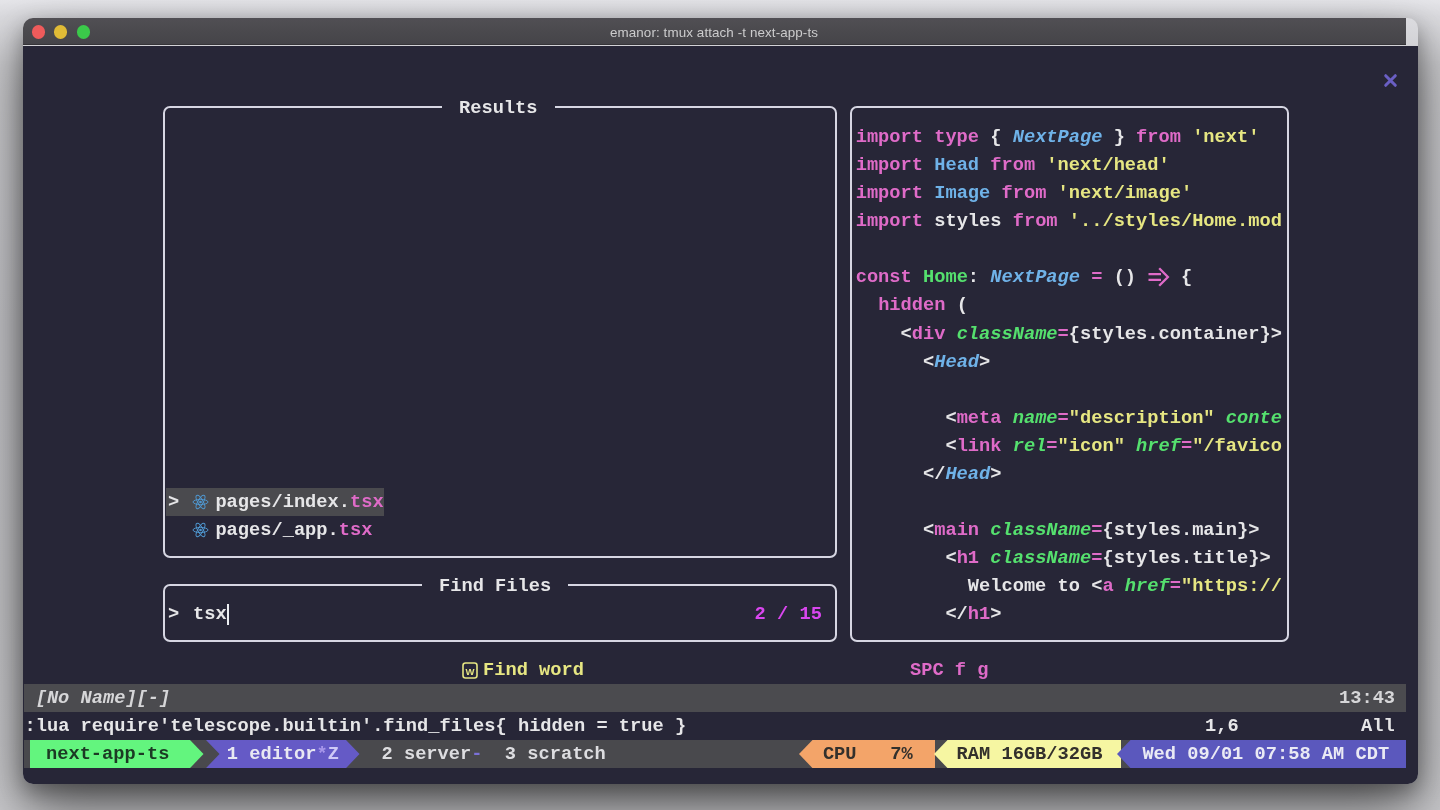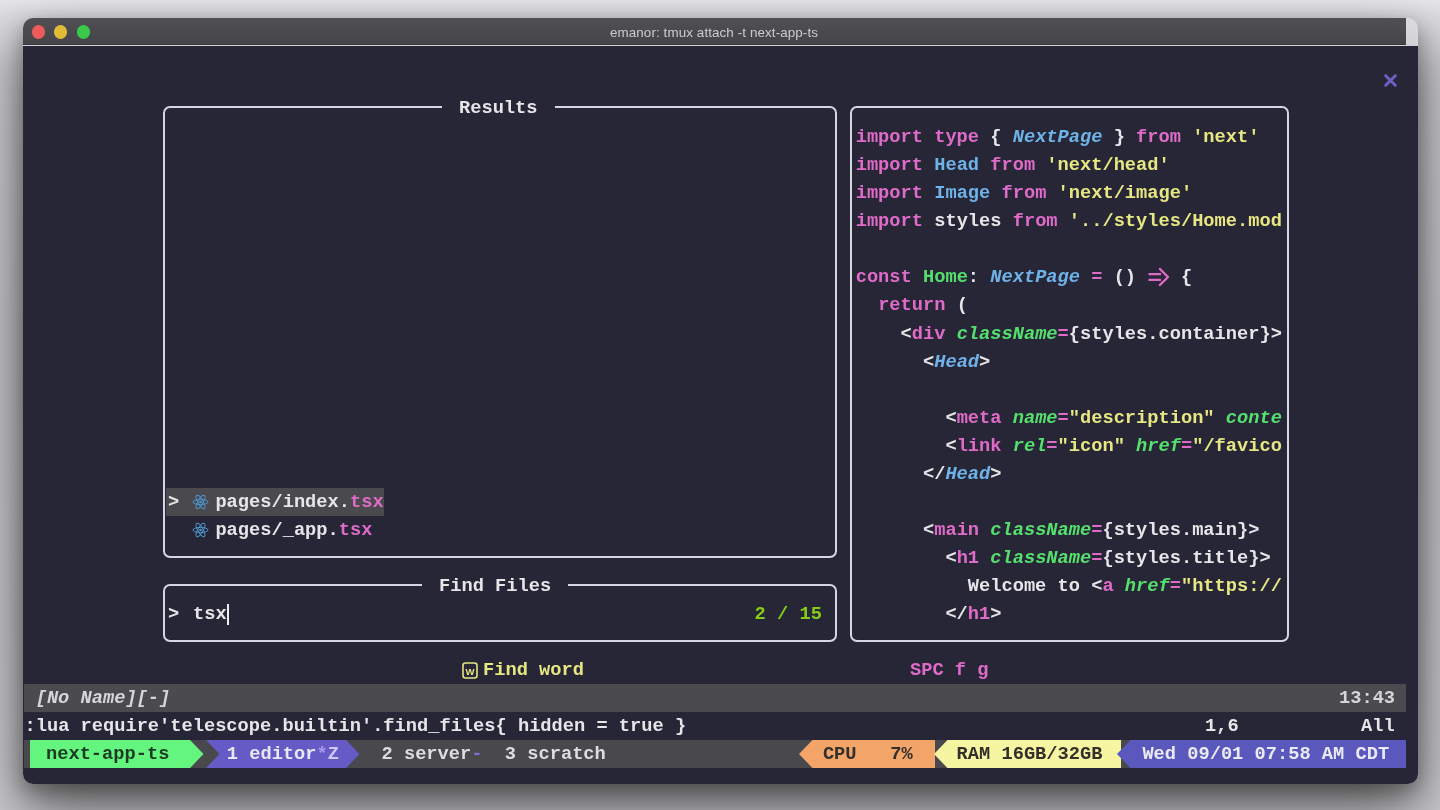--- a/index.html
+++ b/index.html
@@ -30,21 +30,21 @@
     position:absolute; left:0; top:28.5px; right:0; bottom:0;
     background:#272637;
   }
   .m { position:absolute; font:700 18.7px/28px "Liberation Mono", monospace; color:#e6e6e8; white-space:pre; }
   .pk { color:#df6bc8; }
   .bl { color:#6fb2e8; }
   .bli { color:#6fb2e8; font-style:italic;margin-top:43px; }
   .gr { color:#55e06e; }
   .gi { color:#55e06e; font-style:italic; }
   .yl { color:#e6e682; }
-  .dim { color:#84cc16; }
+  .dim { color:#d946ef; }
   .fa { display:inline-block; width:22.45px; height:28px; vertical-align:top; }
   .tbox { position:absolute; border:2px solid #d6d6e2; border-radius:7px; }
   .btitle { background:#272637; padding:0 17px; }
   .selbar { position:absolute; background:#4a4a4e; }
   .cursor { position:absolute; background:#eceef2; }
   .statusline { position:absolute; background:#4b4b4f; }
   .tmuxbar { position:absolute; background:#49494d; }
   .seg { position:absolute; }
 </style>
 </head>
@@ -95,21 +95,21 @@
 
     <div class="tbox" style="left:827.5px; top:59.5px; width:439px; height:536.3px;"></div>
 
     <div class="m" style="left:833.2px; top:77px;"><span class="pk">import type</span> { <span class="bli">NextPage</span> } <span class="pk">from</span> <span class="yl">'next'</span></div>
     <div class="m" style="left:833.2px; top:105.1px;"><span class="pk">import</span> <span class="bl">Head</span> <span class="pk">from</span> <span class="yl">'next/head'</span></div>
     <div class="m" style="left:833.2px; top:133.2px;"><span class="pk">import</span> <span class="bl">Image</span> <span class="pk">from</span> <span class="yl">'next/image'</span></div>
     <div class="m" style="left:833.2px; top:161.2px;"><span class="pk">import</span> styles <span class="pk">from</span> <span class="yl">'../styles/Home.mod</span></div>
     <div class="m" style="left:833.2px; top:217.3px;"><span class="pk">const</span> <span class="gr">Home</span>: <span class="bli">NextPage</span> <span class="pk">=</span> () <span class="fa"><svg width="22.4" height="28" viewBox="0 0 22.4 28">
             <path d="M1.5 11.2 H14 M1.5 16.8 H14 M12.2 5.2 L20.9 14 L12.2 22.8" fill="none" stroke="#df6bc8" stroke-width="2.3"></path>
           </svg></span> {</div>
-    <div class="m" style="left:833.2px; top:245.4px;">  <span class="pk">return</span> (</div>
+    <div class="m" style="left:833.2px; top:245.4px;">  <span class="pk">hidden</span> (</div>
     <div class="m" style="left:833.2px; top:273.5px;">    &lt;<span class="pk">div</span> <span class="gi">className</span><span class="pk">=</span>{styles.container}&gt;</div>
     <div class="m" style="left:833.2px; top:301.6px;">      &lt;<span class="bli">Head</span>&gt;</div>
     <div class="m" style="left:833.2px; top:357.7px;">        &lt;<span class="pk">meta</span> <span class="gi">name</span><span class="pk">=</span><span class="yl">"description"</span> <span class="gi">conte</span></div>
     <div class="m" style="left:833.2px; top:385.8px;">        &lt;<span class="pk">link</span> <span class="gi">rel</span><span class="pk">=</span><span class="yl">"icon"</span> <span class="gi">href</span><span class="pk">=</span><span class="yl">"/favico</span></div>
     <div class="m" style="left:833.2px; top:413.8px;">      &lt;/<span class="bli">Head</span>&gt;</div>
     <div class="m" style="left:833.2px; top:469.9px;">      &lt;<span class="pk">main</span> <span class="gi">className</span><span class="pk">=</span>{styles.main}&gt;</div>
     <div class="m" style="left:833.2px; top:498px;">        &lt;<span class="pk">h1</span> <span class="gi">className</span><span class="pk">=</span>{styles.title}&gt;</div>
     <div class="m" style="left:833.2px; top:526.1px;">          Welcome to &lt;<span class="pk">a</span> <span class="gi">href</span><span class="pk">=</span><span class="yl">"https://</span></div>
     <div class="m" style="left:833.2px; top:554.2px;">        &lt;/<span class="pk">h1</span>&gt;</div>
 

